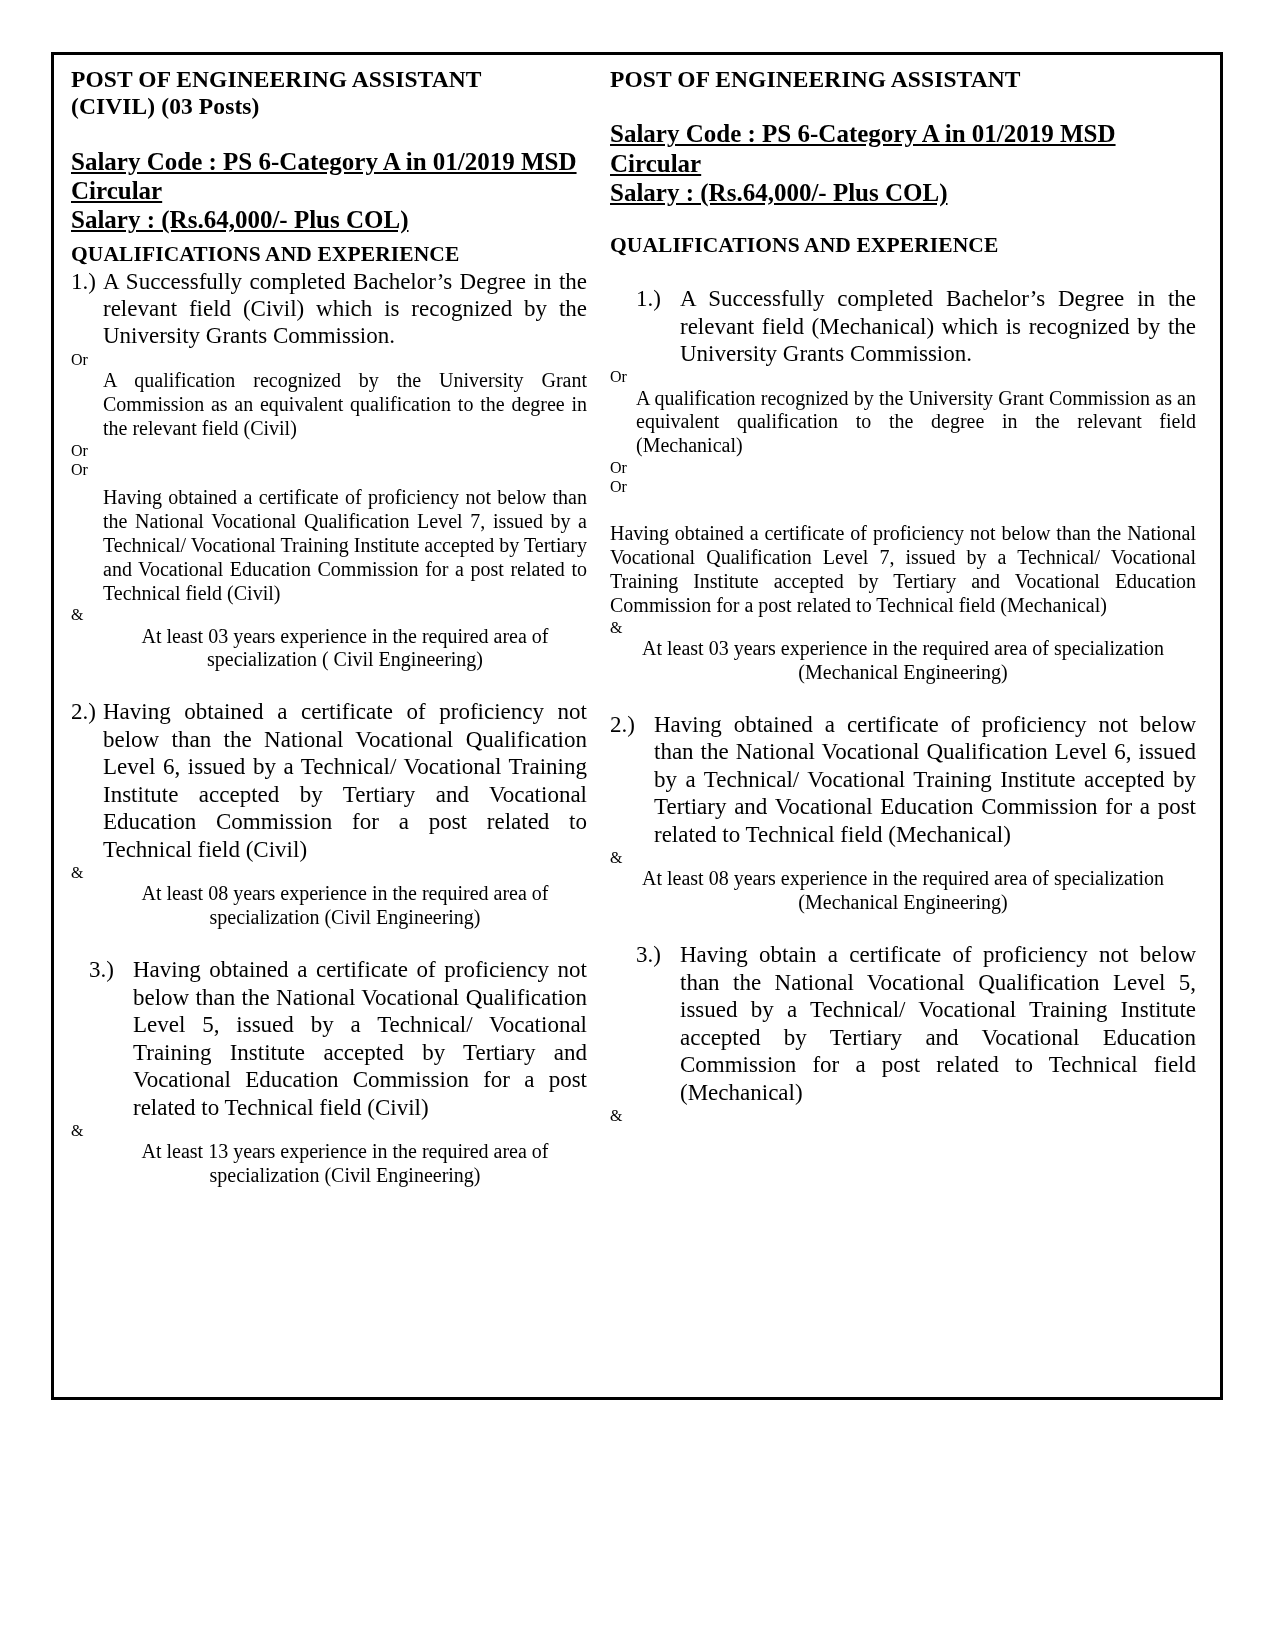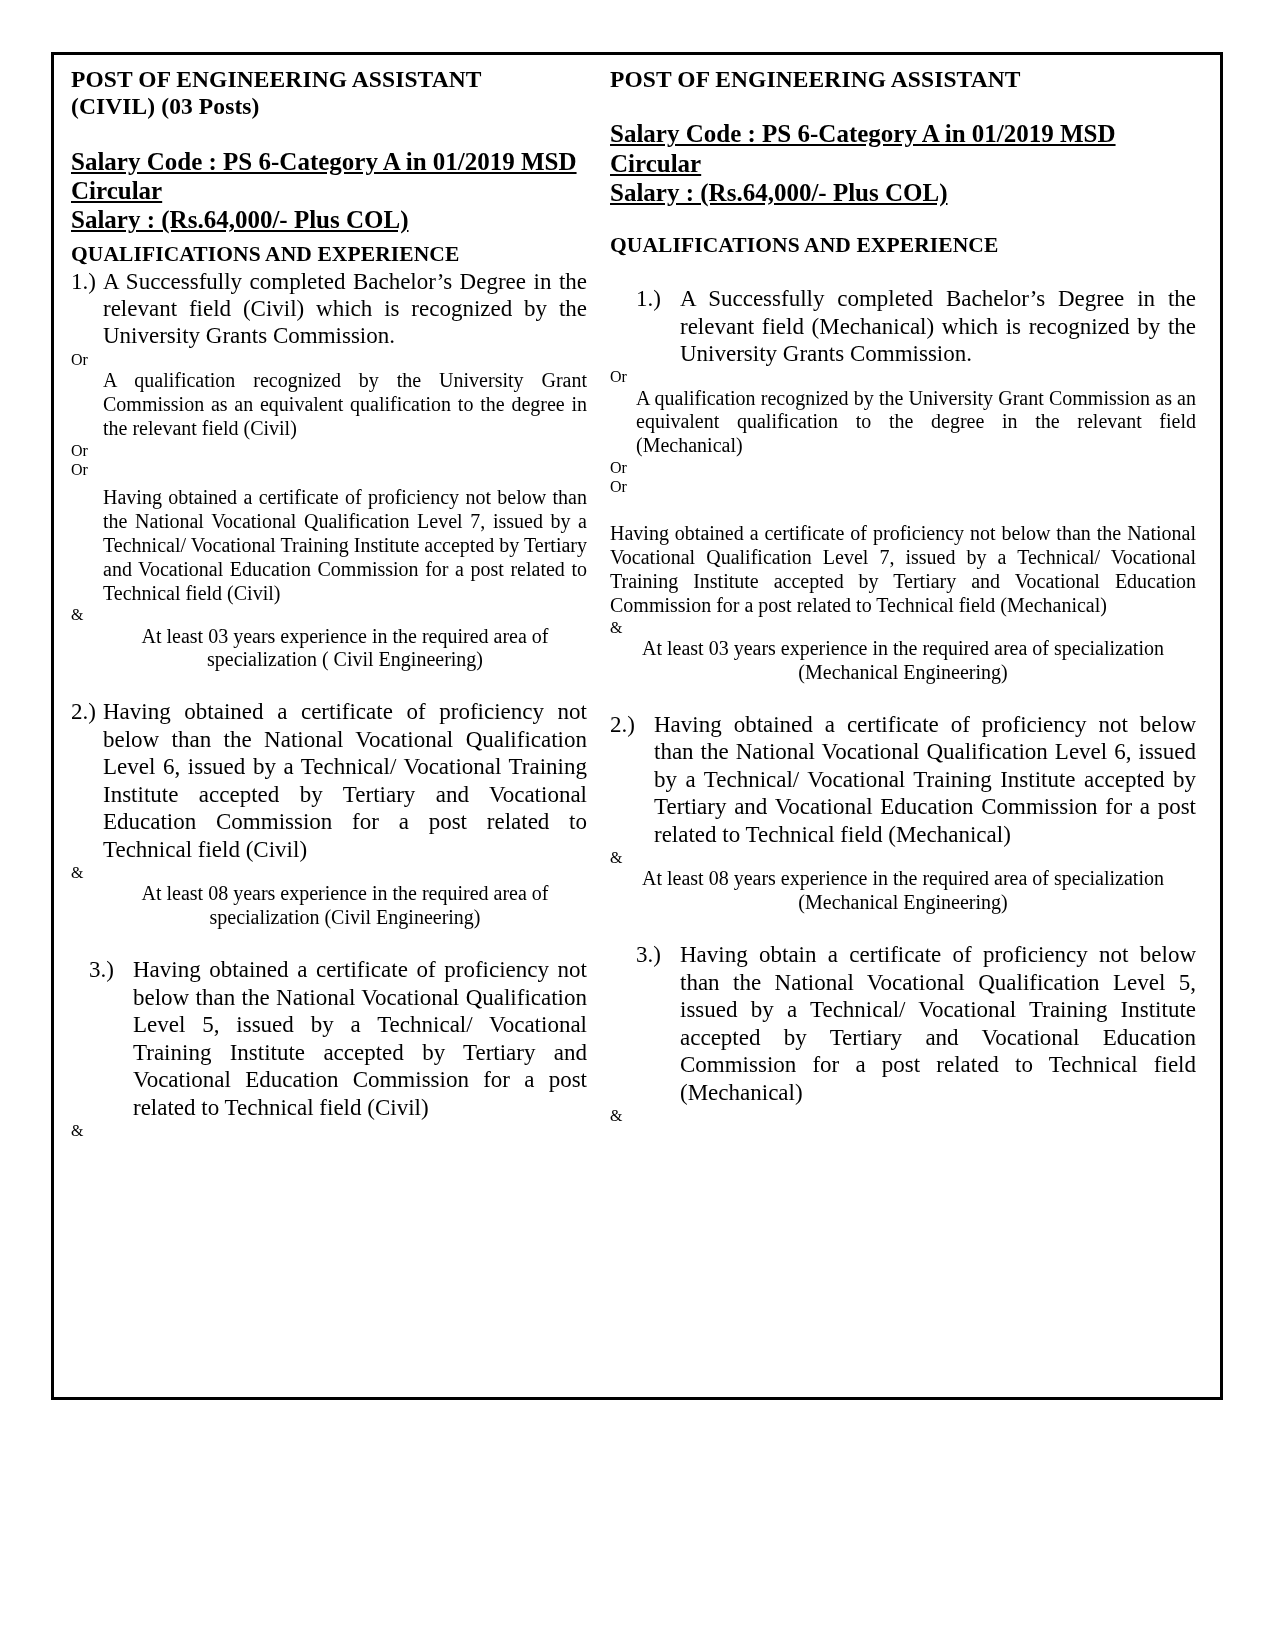--- a/index.html
+++ b/index.html
@@ -168,20 +168,21 @@
 
       <div class="sp"></div>
 
       <div class="item l-item3">
         <div class="num l-num3">3.)</div>
         <div class="txt">Having obtained a certificate of proficiency not below than the National Vocational Qualification Level 5, issued by a Technical/ Vocational Training Institute accepted by Tertiary and Vocational Education Commission for a post related to Technical field (Civil)</div>
       </div>
 
       <div class="ctr">&amp;</div>
 
+      <div class="body l-block nj">At least 13 years experience in the required area of specialization (Civil Engineering)</div>
 
     </div>
 
     <div class="col col-right">
 
       <div class="hd">
         <div>POST OF ENGINEERING ASSISTANT</div>
       </div>
 
       <div class="sp"></div>

